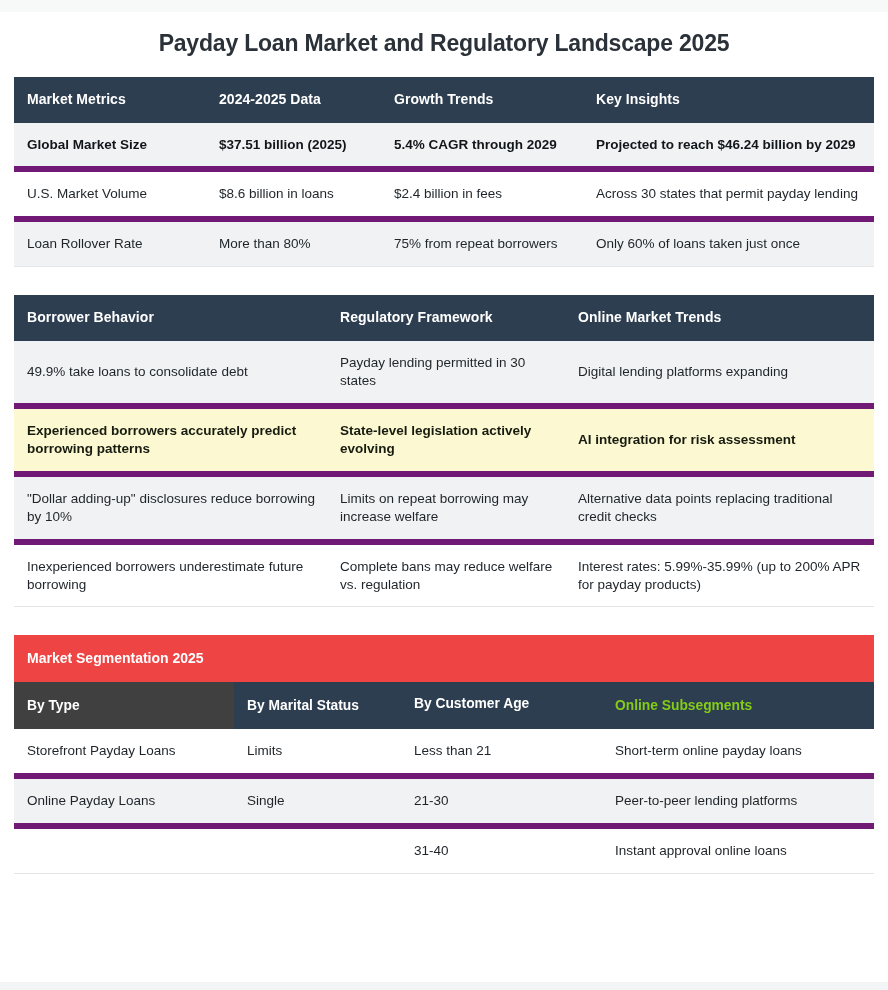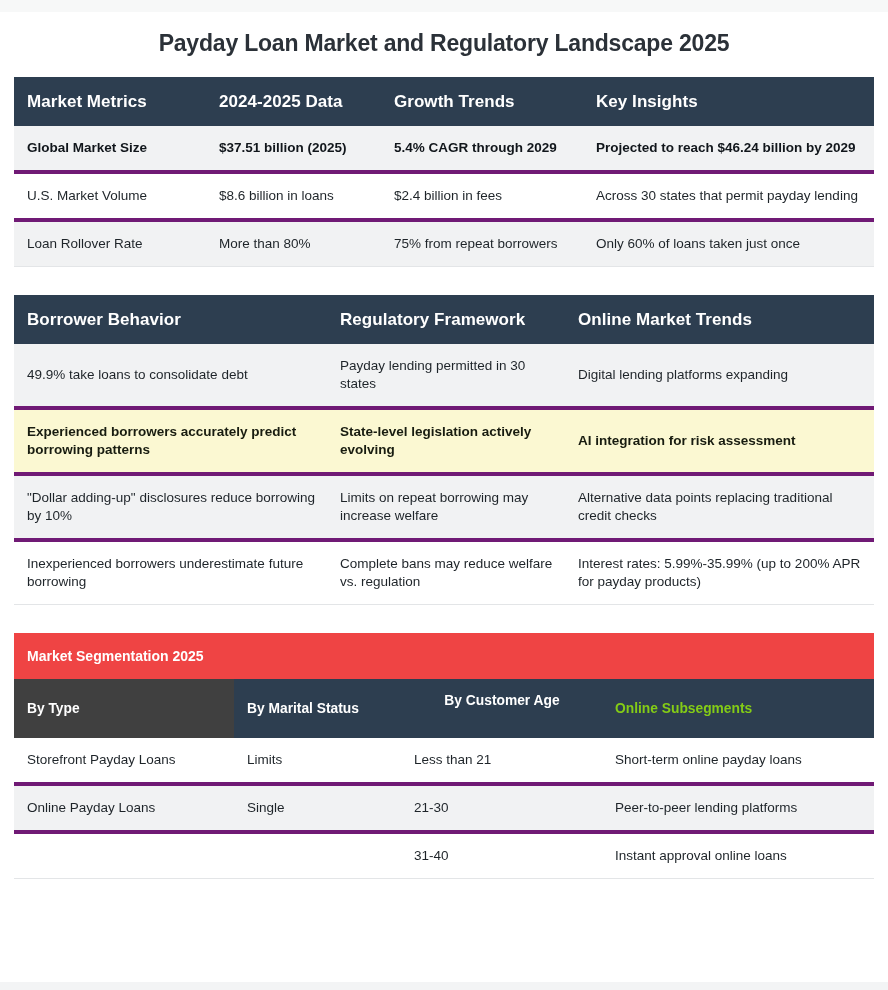--- a/index.html
+++ b/index.html
@@ -39,21 +39,21 @@
     table-layout: fixed;
     margin: 0 0 0 0;
     font-size: 13.5px;
   }
   table.grid + .tbl-gap { height: 28px; }
 
   thead.hdr th {
     background: #2d3e50;
     color: #ffffff;
     font-weight: bold;
-    font-size: 17px;
+    font-size: 14px;
     text-align: left;
     padding: 14px 12px 14px 13px;
     vertical-align: middle;
     letter-spacing: 0.05px;
     line-height: 1.25;
   }
   .band-title th {
     background: #ef4444;
     color: #ffffff;
     font-weight: bold;
@@ -61,21 +61,21 @@
     text-align: left;
     padding: 15px 12px 14px 13px;
     line-height: 1.25;
   }
   tbody td {
     padding: 13px 12px 13px 13px;
     vertical-align: middle;
     color: #1e2429;
     line-height: 1.33;
     font-size: 13.5px;
-    border-bottom: 4px solid #701a75;
+    border-bottom: 6px solid #701a75;
   }
   tbody tr.alt td { background: #f1f2f3; }
   tbody tr.plain td { background: #ffffff; }
   tbody tr.bold td { font-weight: bold; color: #11161b; }
   tbody tr.highlight td {
     background: #fbf8d2;
     font-weight: bold;
     color: #181c10;
   }
   tbody tr:last-child td { border-bottom: 1px solid #e3e5e7; }
@@ -191,21 +191,21 @@
         <col style="width:201px">
         <col style="width:272px">
     </colgroup>
     <thead>
       <tr class="band-title">
         <th colspan="4">Market Segmentation 2025</th>
       </tr>
       <tr class="hdr-row-wrap">
         <th class="hdrcell" style="background:#404040;color:#fff;font-weight:bold;font-size:13.8px;text-align:left;padding:14px 12px 14px 13px;">By Type</th>
         <th class="hdrcell" style="background:#2d3e50;color:#fff;font-weight:bold;font-size:13.8px;text-align:left;padding:14px 12px 14px 13px;">By Marital Status</th>
-        <th class="hdrcell" style="background:#2d3e50;color:#fff;font-weight:bold;font-size:13.8px;text-align:center;padding:14px 12px 30px 13px;">By Customer Age</th>
+        <th class="hdrcell" style="background:#2d3e50;color:#fff;font-weight:bold;font-size:13.8px;text-align:left;padding:14px 12px 18px 13px;">By Customer Age</th>
         <th class="hdrcell" style="background:#2d3e50;color:#84cc16;font-weight:bold;font-size:13.8px;text-align:left;padding:14px 16px 14px 13px;">Online Subsegments</th>
       </tr>
     </thead>
     <tbody>
       <tr class="plain">
         <td>Storefront Payday Loans</td>
         <td>Limits</td>
         <td>Less than 21</td>
         <td>Short-term online payday loans</td>
       </tr>

